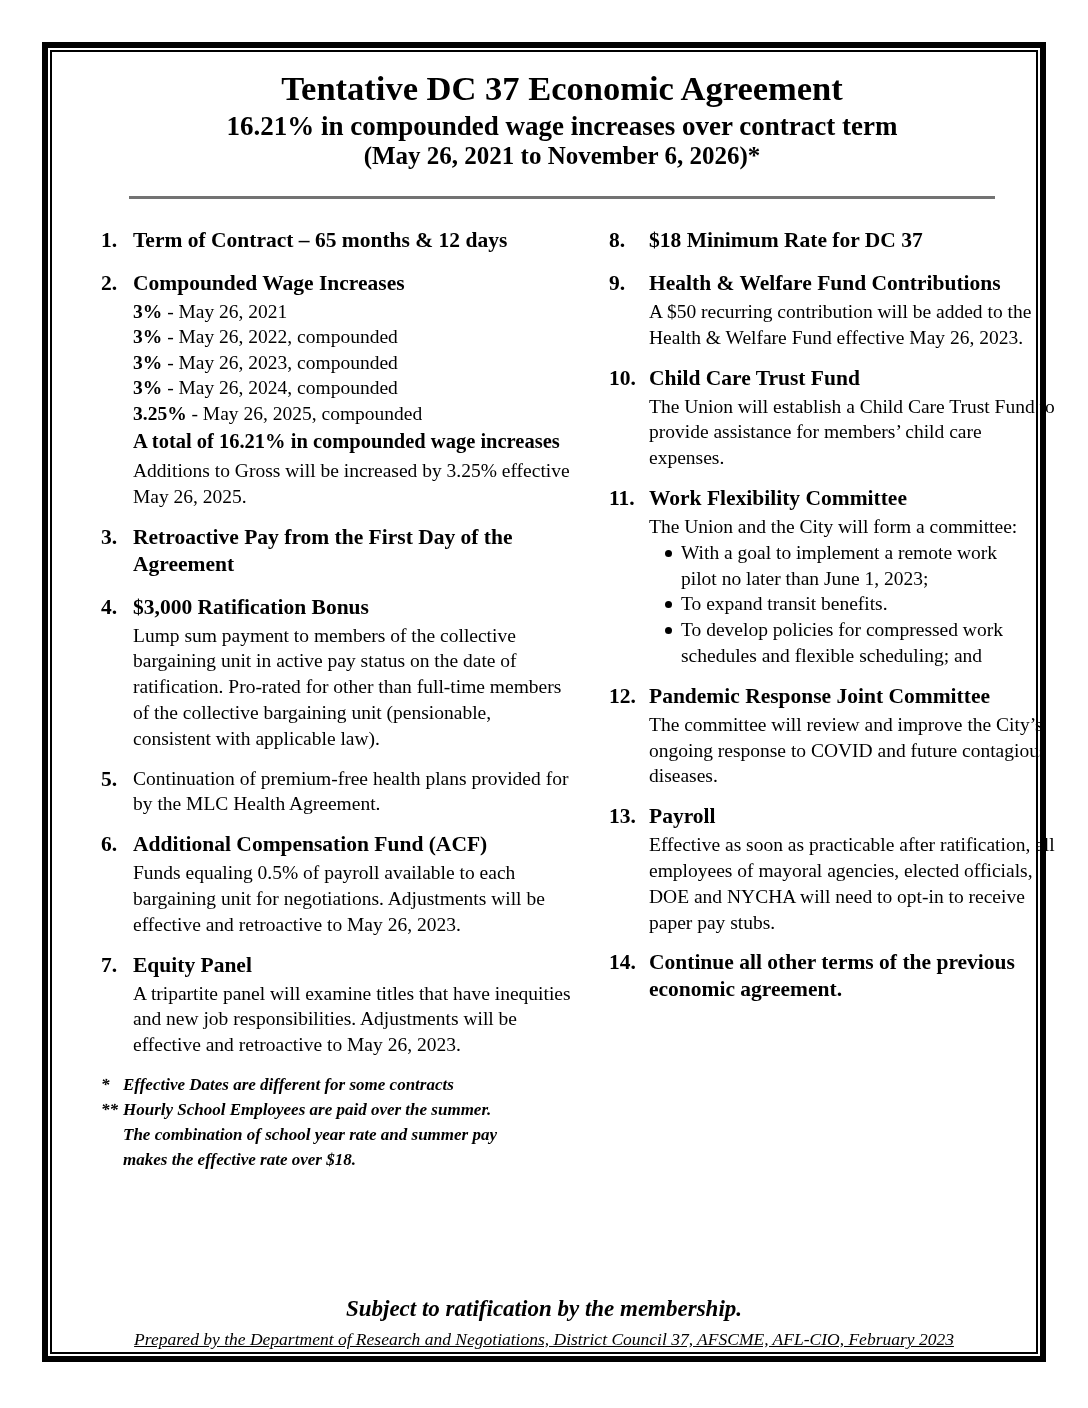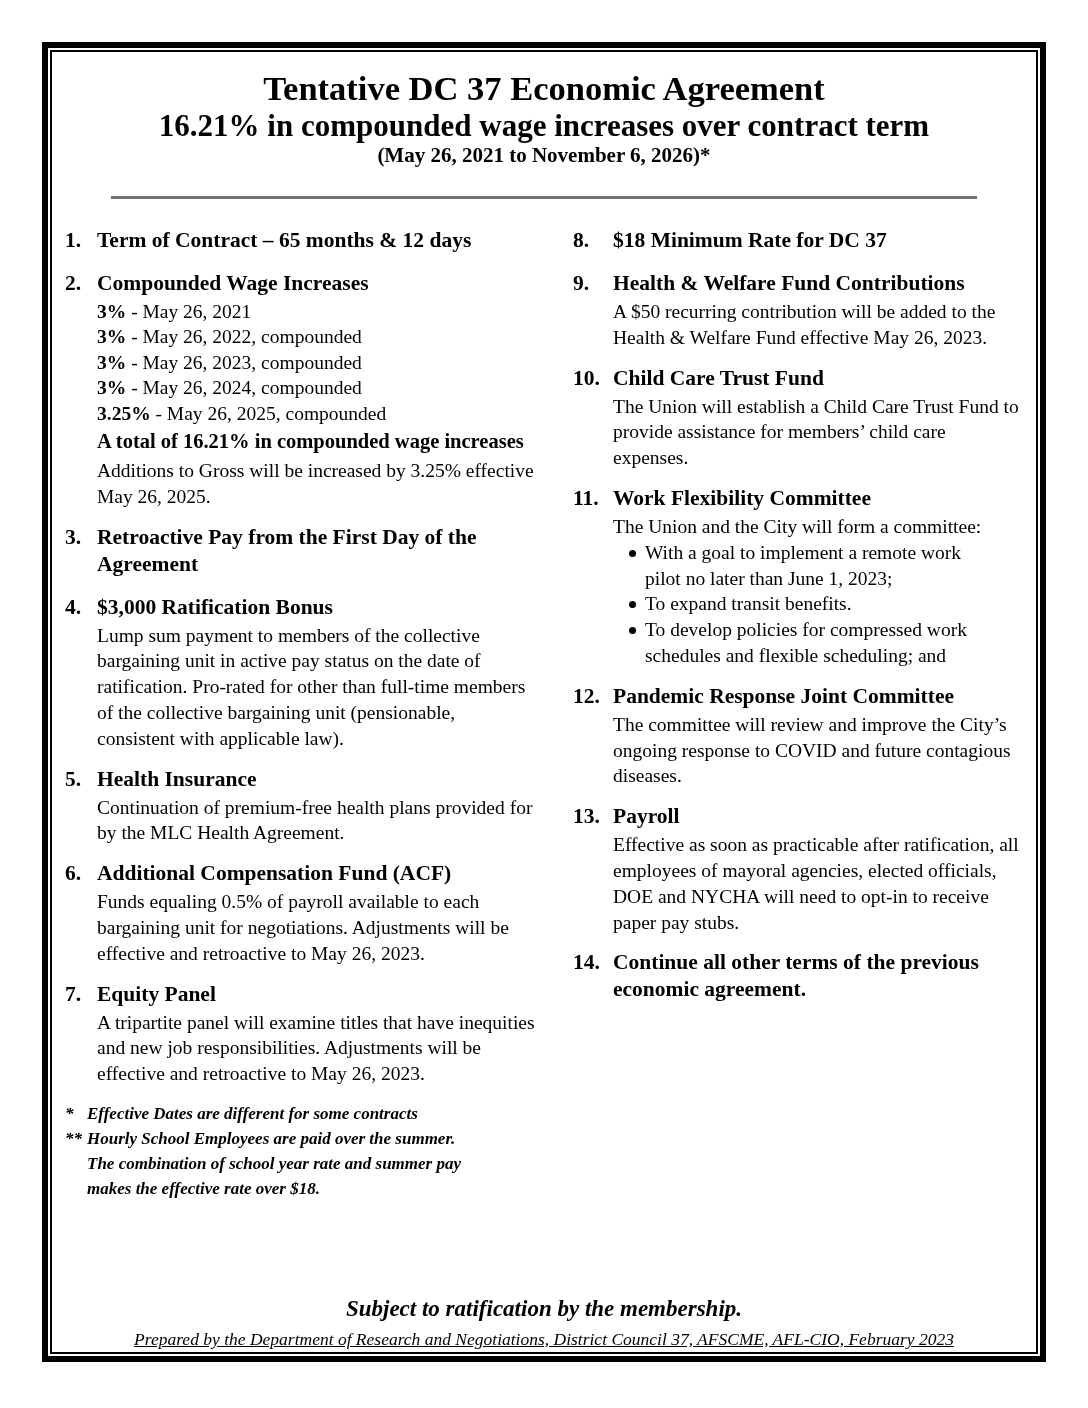--- a/index.html
+++ b/index.html
@@ -13,25 +13,26 @@
   }
   .frame {
     position:absolute; left:42px; top:42px;
     width:1004px; height:1320px;
     border:6px solid #000;
     box-sizing:border-box;
   }
   .frame-inner {
     position:absolute; top:2px; left:2px; right:2px; bottom:2px;
     border:2px solid #000;
+    padding-left:36px;
   }
   .header { text-align:center; padding-top:16px; }
   .title    { font-size:34.5px; line-height:40px; font-weight:bold; }
-  .subtitle { font-size:31px;   line-height:30px; font-weight:bold; margin-top:3px; }
-  .dateline { font-size:21px;   line-height:25px; font-weight:bold; margin-top:2px; }
+  .subtitle { font-size:27px;   line-height:30px; font-weight:bold; margin-top:3px; }
+  .dateline { font-size:25px;   line-height:25px; font-weight:bold; margin-top:2px; }
   .rule { width:866px; height:3px; background:#737373; margin:28px auto 0 auto; }
 
   .columns { display:flex; padding:28px 0 0 13px; }
   .col-left  { width:472px; flex:0 0 472px; }
   .col-right { margin-left:36px; width:452px; flex:0 0 452px; }
 
   .item { display:flex; margin-bottom:14px; }
   .num  { flex:0 0 32px; font-weight:bold; font-size:21.5px; line-height:27px; }
   .col-right .num { flex:0 0 40px; }
   .content { flex:1; min-width:0; }
@@ -117,21 +118,20 @@
           <div class="num">4.</div>
           <div class="content">
             <div class="heading">$3,000 Ratification Bonus</div>
             <div class="body">Lump sum payment to members of the collective bargaining unit in active pay status on the date of ratification. Pro-rated for other than full-time members of the collective bargaining unit (pensionable, consistent with applicable law).</div>
           </div>
         </div>
 
         <div class="item">
           <div class="num">5.</div>
           <div class="content">
-            <div class="heading">Health Insurance</div>
             <div class="body">Continuation of premium-free health plans provided for by the MLC Health Agreement.</div>
           </div>
         </div>
 
         <div class="item">
           <div class="num">6.</div>
           <div class="content">
             <div class="heading">Additional Compensation Fund (ACF)</div>
             <div class="body">Funds equaling 0.5% of payroll available to each bargaining unit for negotiations. Adjustments will be effective and retroactive to May 26, 2023.</div>
           </div>

